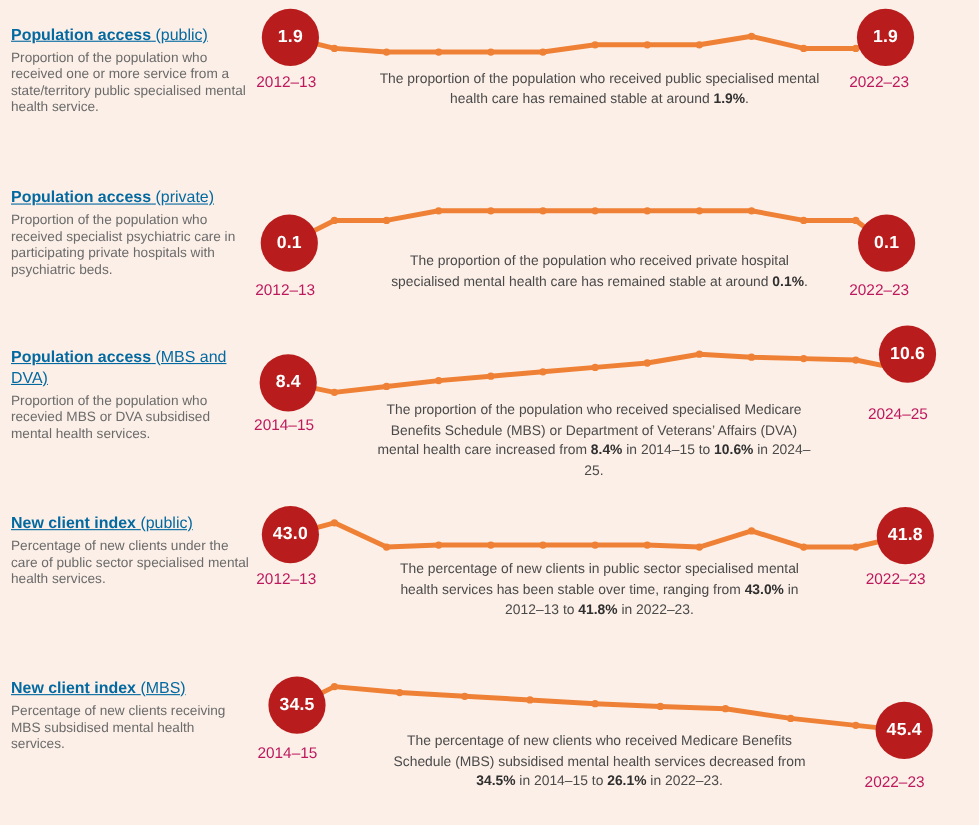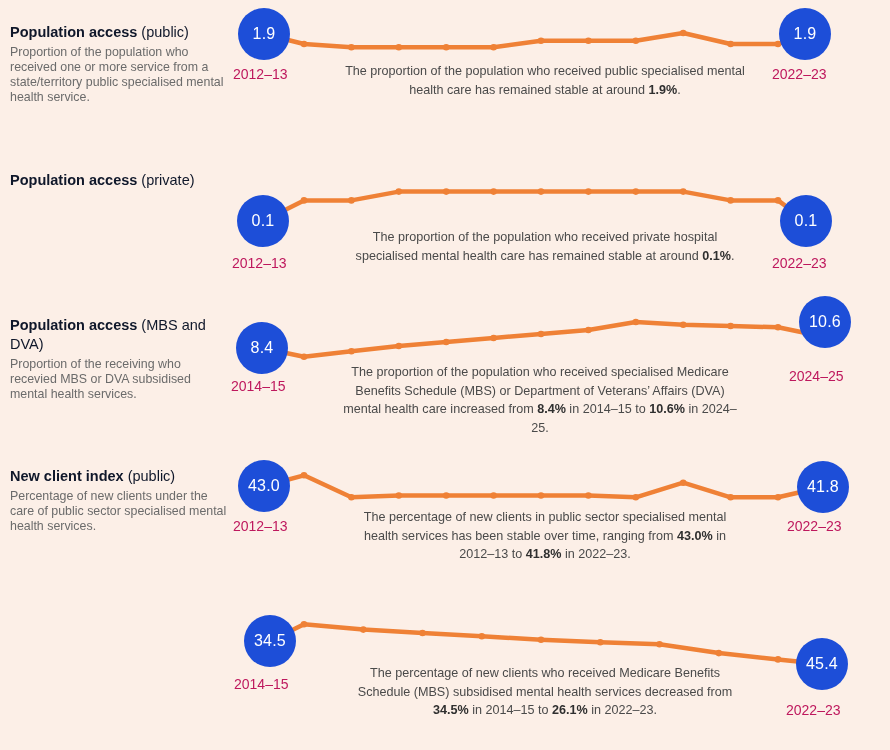--- a/index.html
+++ b/index.html
@@ -32,22 +32,23 @@
 
   
   .desc {
     position: absolute;
     left: 10px;
     width: 218px;
   }
   .desc-title {
     font-size: 14.5px;
     line-height: 19px;
-    color: #0f172a;
+    color: #0369a1;
     margin: 0 0 3px 0;
+    text-decoration: underline;
   }
   .desc-title .strong {
     font-weight: bold;
   }
   .desc-title .light {
     font-weight: normal;
   }
   .desc-body {
     font-size: 12.4px;
     line-height: 15px;
@@ -64,23 +65,23 @@
     height: 92px;
   }
   .plot svg {
     display: block;
   }
 
   
   .bubble {
     position: absolute;
     border-radius: 50%;
-    background: #1d4ed8;
+    background: #b91c1c;
     color: #ffffff;
-    font-weight: normal;
+    font-weight: bold;
     display: flex;
     align-items: center;
     justify-content: center;
     letter-spacing: 0.2px;
   }
   .bubble.b-start {
     width: 52px;
     height: 52px;
     font-size: 16px;
   }
@@ -142,20 +143,21 @@
       </div>
       <div class="bubble b-start" style="left: 238px; top: 8px;">1.9</div>
       <div class="bubble b-end" style="left: 779px; top: 8px;">1.9</div>
       <div class="period" style="left: 233px; top: 66px;">2012–13</div>
       <div class="period" style="left: 772px; top: 66px;">2022–23</div>
       <div class="annot" style="left: 345px; top: 62px;">The proportion of the population who received public specialised mental health care has remained stable at around <b>1.9%</b>.</div>
     </div>
     <div class="row" style="top: 148px; padding-left: 28px;">
       <div class="desc" style="top: 23px;">
         <div class="desc-title"><span class="strong">Population access</span> <span class="light">(private)</span></div>
+        <p class="desc-body">Proportion of the population who received specialist psychiatric care in participating private hospitals with psychiatric beds.</p>
       </div>
       <div class="plot" style="top: 12px;">
         <svg width="662" height="72" viewBox="0 0 662 72">
           <line x1="550.0" y1="40.4" x2="578.0" y2="61.0" stroke="#ef8136" stroke-width="4.5" stroke-linecap="round"></line>
           <line x1="35.0" y1="61.0" x2="76.0" y2="40.4" stroke="#ef8136" stroke-width="4.5" stroke-linecap="round"></line>
           <path d="M 76.0 40.4 L 123.4 40.4 L 170.8 31.6 L 218.2 31.6 L 265.6 31.6 L 313.0 31.6 L 360.4 31.6 L 407.8 31.6 L 455.2 31.6 L 502.6 40.4 L 550.0 40.4" fill="none" stroke="#ef8136" stroke-width="4.5" stroke-linecap="round" stroke-linejoin="round"></path>
           <circle cx="76.0" cy="40.4" r="3.3" fill="#ef8136"></circle>
           <circle cx="123.4" cy="40.4" r="3.3" fill="#ef8136"></circle>
           <circle cx="170.8" cy="31.6" r="3.3" fill="#ef8136"></circle>
           <circle cx="218.2" cy="31.6" r="3.3" fill="#ef8136"></circle>
@@ -170,21 +172,21 @@
       </div>
       <div class="bubble b-start" style="left: 237px; top: 47px;">0.1</div>
       <div class="bubble b-end" style="left: 780px; top: 47px;">0.1</div>
       <div class="period" style="left: 232px; top: 107px;">2012–13</div>
       <div class="period" style="left: 772px; top: 107px;">2022–23</div>
       <div class="annot" style="left: 345px; top: 80px;">The proportion of the population who received private hospital specialised mental health care has remained stable at around <b>0.1%</b>.</div>
     </div>
     <div class="row" style="top: 296px;">
       <div class="desc" style="top: 20px;">
         <div class="desc-title"><span class="strong">Population access</span> <span class="light">(MBS and DVA)</span></div>
-        <p class="desc-body">Proportion of the receiving who recevied MBS or DVA subsidised mental health services.</p>
+        <p class="desc-body">Proportion of the population who recevied MBS or DVA subsidised mental health services.</p>
       </div>
       <div class="plot" style="top: 8px;">
         <svg width="662" height="72" viewBox="0 0 662 72">
           <line x1="550.0" y1="23.3" x2="597.0" y2="33.0" stroke="#ef8136" stroke-width="4.5" stroke-linecap="round"></line>
           <line x1="34.0" y1="44.0" x2="76.0" y2="52.7" stroke="#ef8136" stroke-width="4.5" stroke-linecap="round"></line>
           <path d="M 76.0 52.7 L 123.4 47.3 L 170.8 42.0 L 218.2 38.0 L 265.6 34.0 L 313.0 30.0 L 360.4 26.0 L 407.8 18.0 L 455.2 20.7 L 502.6 22.0 L 550.0 23.3" fill="none" stroke="#ef8136" stroke-width="4.5" stroke-linecap="round" stroke-linejoin="round"></path>
           <circle cx="76.0" cy="52.7" r="3.3" fill="#ef8136"></circle>
           <circle cx="123.4" cy="47.3" r="3.3" fill="#ef8136"></circle>
           <circle cx="170.8" cy="42.0" r="3.3" fill="#ef8136"></circle>
           <circle cx="218.2" cy="38.0" r="3.3" fill="#ef8136"></circle>
@@ -226,20 +228,24 @@
           <circle cx="550.0" cy="43.3" r="3.3" fill="#ef8136"></circle>
         </svg>
       </div>
       <div class="bubble b-start" style="left: 238px; top: 16px;">43.0</div>
       <div class="bubble b-end" style="left: 797px; top: 17px;">41.8</div>
       <div class="period" style="left: 233px; top: 74px;">2012–13</div>
       <div class="period" style="left: 787px; top: 74px;">2022–23</div>
       <div class="annot" style="left: 345px; top: 64px;">The percentage of new clients in public sector specialised mental health services has been stable over time, ranging from <b>43.0%</b> in 2012–13 to <b>41.8%</b> in 2022–23.</div>
     </div>
     <div class="row" style="top: 592px;">
+      <div class="desc" style="top: 25px;">
+        <div class="desc-title"><span class="strong">New client index</span> <span class="light">(MBS)</span></div>
+        <p class="desc-body">Percentage of new clients receiving MBS subsidised mental health services.</p>
+      </div>
       <div class="plot" style="top: 14px;">
         <svg width="662" height="72" viewBox="0 0 662 72">
           <line x1="550.0" y1="53.4" x2="594.0" y2="58.0" stroke="#ef8136" stroke-width="4.5" stroke-linecap="round"></line>
           <line x1="42.0" y1="35.0" x2="76.0" y2="18.2" stroke="#ef8136" stroke-width="4.5" stroke-linecap="round"></line>
           <path d="M 76.0 18.2 L 135.3 23.6 L 194.5 27.0 L 253.8 30.3 L 313.0 33.7 L 372.3 36.2 L 431.5 38.3 L 490.8 47.1 L 550.0 53.4" fill="none" stroke="#ef8136" stroke-width="4.5" stroke-linecap="round" stroke-linejoin="round"></path>
           <circle cx="76.0" cy="18.2" r="3.3" fill="#ef8136"></circle>
           <circle cx="135.3" cy="23.6" r="3.3" fill="#ef8136"></circle>
           <circle cx="194.5" cy="27.0" r="3.3" fill="#ef8136"></circle>
           <circle cx="253.8" cy="30.3" r="3.3" fill="#ef8136"></circle>
           <circle cx="313.0" cy="33.7" r="3.3" fill="#ef8136"></circle>

